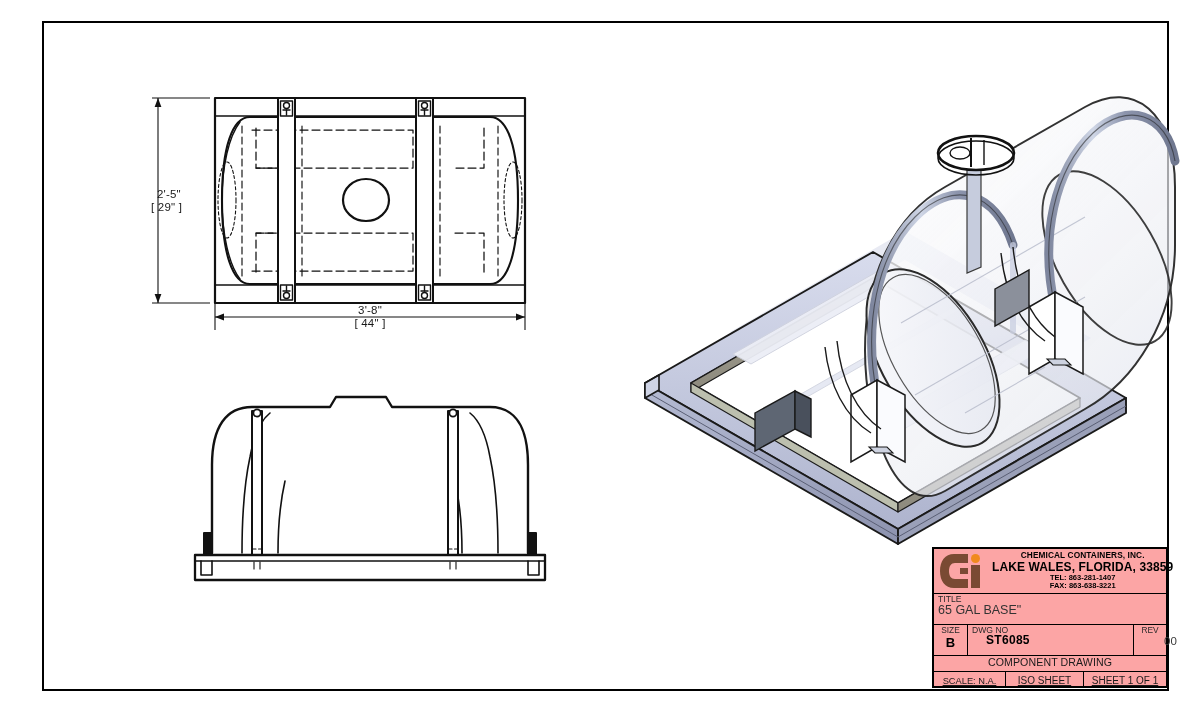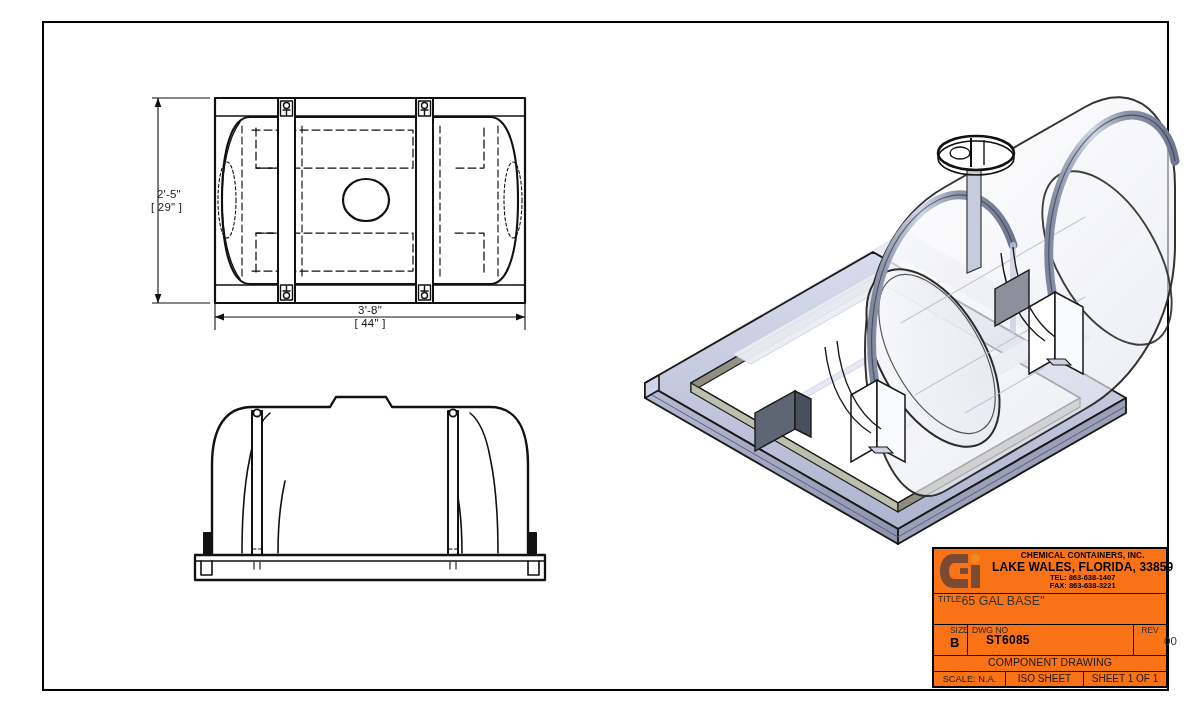--- a/index.html
+++ b/index.html
@@ -39,21 +39,21 @@
     fill: #1a1a1a;
     letter-spacing: 0.2px;
   }
 
   
   #title-block {
     position: absolute;
     left: 932px; top: 547px;
     width: 236px; height: 141px;
     border: 2.2px solid #000;
-    background: #f97316;
+    background: #fca5a5;
     display: flex;
     flex-direction: column;
   }
   .tb-row { display: flex; border-bottom: 1.6px solid #000; }
   .tb-row:last-child { border-bottom: none; }
 
   
   #tb-company {
     height: 47px;
     align-items: center;
@@ -69,48 +69,48 @@
     flex: 1 1 auto;
     text-align: center;
     line-height: 1.12;
     padding-right: 3px;
   }
   .co-name { font-size: 8.3px; font-weight: bold; color: #000; letter-spacing: 0.1px; white-space: nowrap;}
   .co-addr { font-size: 12px; font-weight: bold; color: #000; letter-spacing: 0.1px; white-space: nowrap;}
   .co-tel  { font-size: 7.5px; font-weight: bold; color: #000; white-space: nowrap;}
 
   
-  #tb-title { height: 32px; justify-content: flex-start; padding: 1px 0 0 4px; }
+  #tb-title { height: 32px; flex-direction: column; justify-content: flex-start; padding: 1px 0 0 4px; }
   .tb-label { font-size: 8.6px; color: #2a2a2a; line-height: 1.05; }
   .tb-value-title { font-size: 12.5px; color: #333; line-height: 1.15; margin-top: -1px;}
 
   
   #tb-ident { height: 33px; }
   .tb-cell { display: flex; flex-direction: column; padding: 1px 0 0 4px; justify-content: flex-start; }
-  #tb-size { width: 34px; flex: 0 0 34px; border-right: 1.6px solid #000; padding-left: 16px;}
+  #tb-size { width: 34px; flex: 0 0 34px; border-right: 1.6px solid #000; align-items: center; padding-left: 0;}
   #tb-size .tb-label { font-size: 8.4px; }
   #tb-size .tb-big { font-size: 13px; font-weight: bold; color: #000; line-height: 1; margin-top: 1px;}
   #tb-dwg { flex: 1 1 auto; border-right: 1.6px solid #000; }
   #tb-dwg .tb-big { font-size: 12px; font-weight: bold; color: #000; line-height: 1.05; margin-top: -1px; padding-left: 14px; letter-spacing: 0.3px;}
   #tb-rev { width: 32px; flex: 0 0 32px; align-items: center; padding-left: 0; text-align: center;}
   #tb-rev .tb-label { font-size: 8.4px; }
   #tb-rev .tb-big { font-size: 11.5px; color: #3a3a3a; line-height: 1.1; margin-left: 41px; }
 
   
   #tb-component {
     height: 16px;
     align-items: flex-start; justify-content: center;
   }
   #tb-component span { font-size: 10.6px; color: #1a1a1a; letter-spacing: 0.1px;}
 
   
   #tb-bottom { height: 15px; align-items: stretch; }
   #tb-bottom > div {
-    display: flex; align-items: center; justify-content: center;
-    font-size: 9.6px; color: #1a1a1a;
+    display: flex; align-items: flex-end; justify-content: center;
+    font-size: 9.6px; color: #1a1a1a; text-decoration: underline;
   }
   #tb-scale { width: 72px; flex: 0 0 72px; border-right: 1.6px solid #000; font-size: 9.3px !important;}
   #tb-iso   { width: 78px; flex: 0 0 78px; border-right: 1.6px solid #000; }
   #tb-sheet { flex: 1 1 auto; }
   #tb-iso span, #tb-sheet span { font-size: 10px; }
 </style>
 </head>
 <body>
 
 <div id="sheet">
@@ -417,21 +417,21 @@
           <path d="M30,17 L22,17 L22,23 L30,23 Z" fill="#7a4a33"></path>
 
           <rect x="33" y="14" width="9" height="23" fill="#7a4a33"></rect>
 
           <circle cx="37.5" cy="7.5" r="4.5" fill="#f08a1e"></circle>
         </svg>
       </div>
       <div id="tb-company-text">
         <div class="co-name">CHEMICAL CONTAINERS, INC.</div>
         <div class="co-addr">LAKE WALES, FLORIDA, 33859</div>
-        <div class="co-tel">TEL: 863-638-1407</div>
+        <div class="co-tel">TEL: 863-281-1407</div>
         <div class="co-tel">FAX: 863-638-3221</div>
       </div>
     </div>
 
     <div class="tb-row" id="tb-title">
       <span class="tb-label">TITLE</span>
       <span class="tb-value-title">65 GAL BASE"</span>
     </div>
 
     <div class="tb-row" id="tb-ident">

